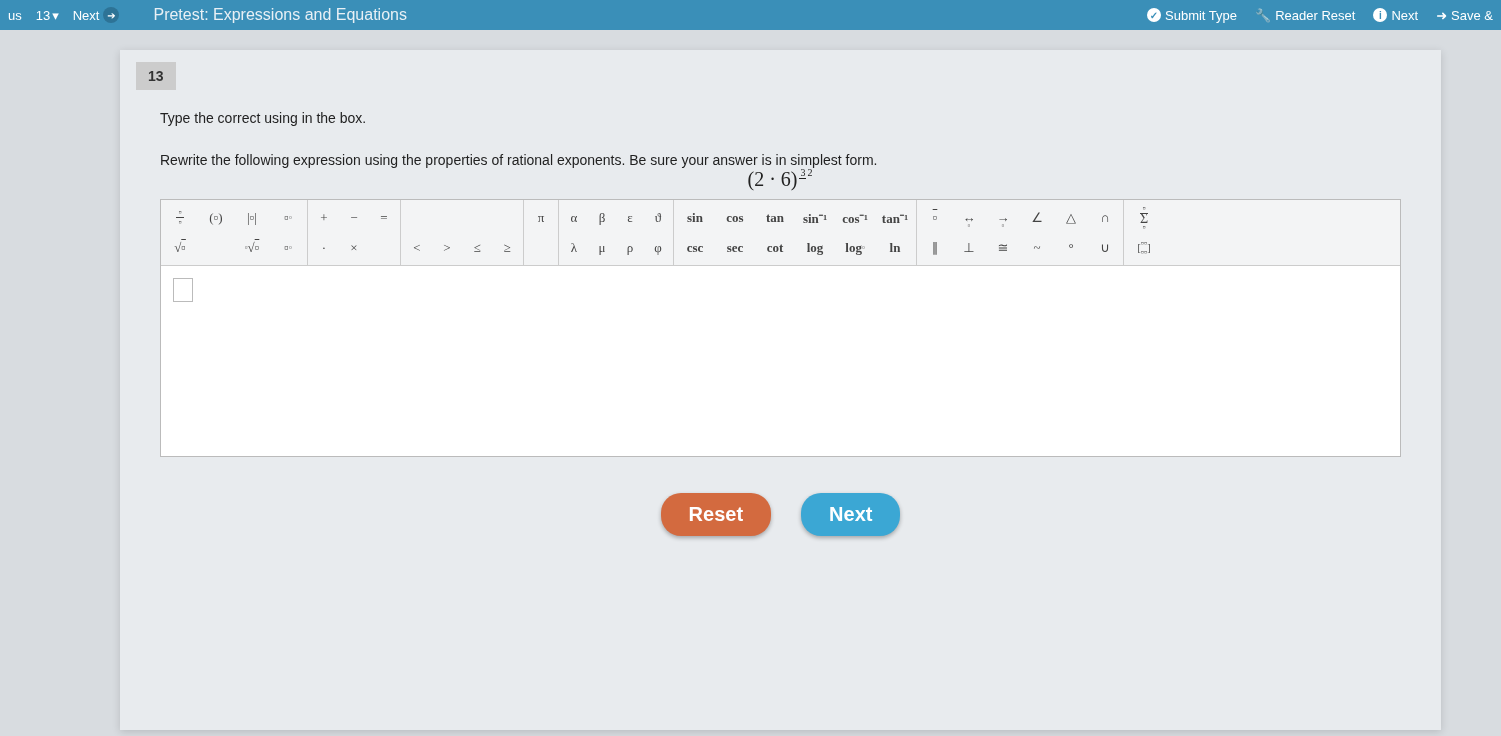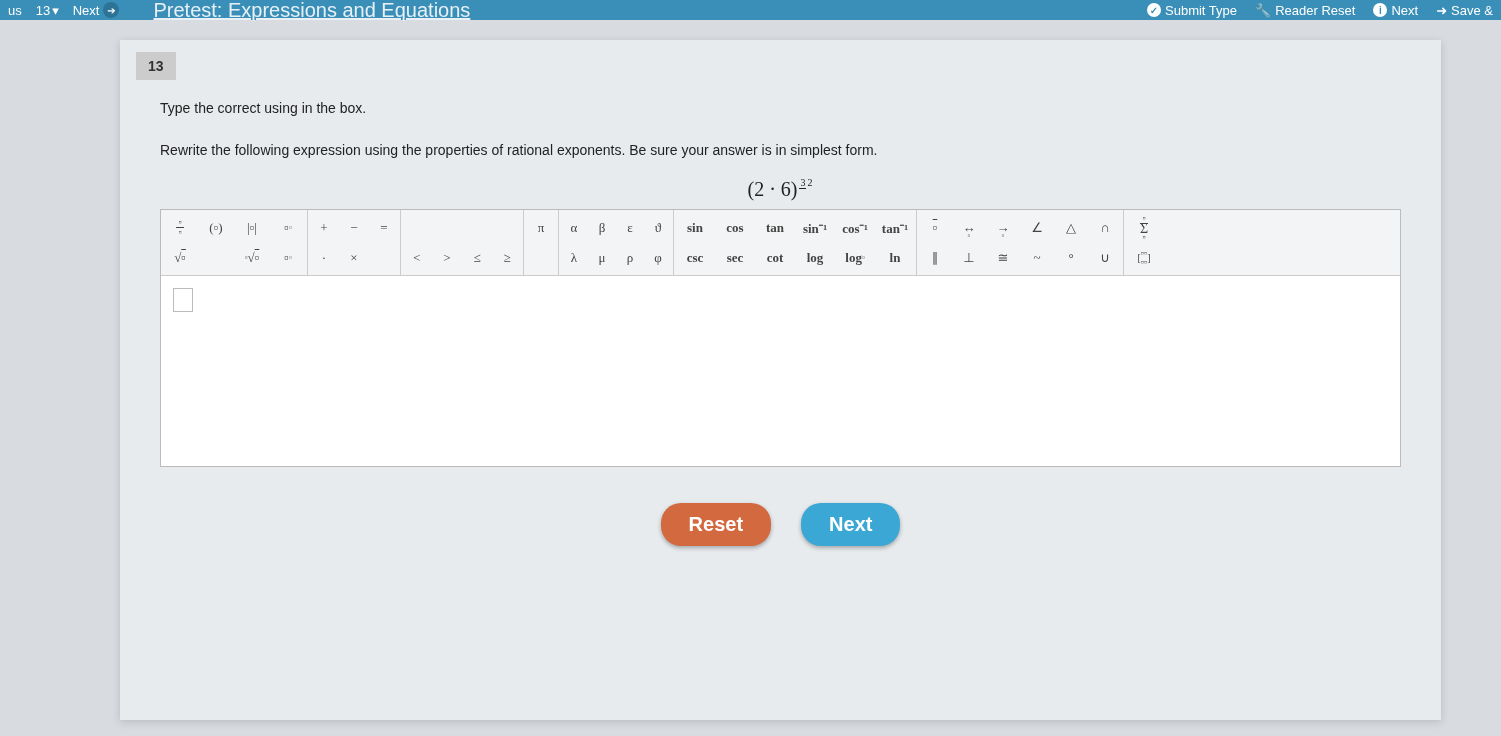--- a/index.html
+++ b/index.html
@@ -6,28 +6,28 @@
 body {
   font-family: Arial, Helvetica, sans-serif;
   background: #d8dce0;
   width: 1501px;
   height: 736px;
   overflow: hidden;
 }
 .topbar {
   background: #3a8fb8;
   color: #fff;
-  height: 20px;
+  height: 30px;
   display: flex;
   align-items: center;
   padding: 0 8px;
   font-size: 13px;
 }
 .topbar .left { display: flex; align-items: center; gap: 14px; }
-.topbar .title { margin-left: 20px; font-size: 20px; color: #e8f0f5; text-decoration: underline; }
+.topbar .title { margin-left: 20px; font-size: 16px; color: #e8f0f5; }
 .topbar .spacer { flex: 1; }
 .topbar .right { display: flex; align-items: center; gap: 18px; }
 .topbar .btn { display: flex; align-items: center; gap: 4px; cursor: pointer; }
 .qnum-select { display: flex; align-items: center; gap: 2px; color: #fff; }
 .icon-circle { width: 14px; height: 14px; border-radius: 50%; background: #fff; color: #3a8fb8; display: inline-flex; align-items: center; justify-content: center; font-size: 10px; font-weight: bold; }
 .icon-arrow-circle { width: 16px; height: 16px; border-radius: 50%; background: #2d7396; display: inline-flex; align-items: center; justify-content: center; font-size: 10px; color: #fff; }
 
 .page {
   background: #e8ebee;
   margin: 20px 60px 20px 120px;
@@ -43,21 +43,21 @@
   font-weight: bold;
   color: #333;
   margin: 12px 0 0 16px;
 }
 .content {
   padding: 20px 40px;
   font-size: 14px;
   color: #222;
 }
 .instr1 { margin-bottom: 26px; }
-.instr2 { margin-bottom: 20px; }
+.instr2 { }
 .expression {
   text-align: center;
   font-family: "Times New Roman", serif;
   font-size: 20px;
   margin-bottom: 8px;
 }
 .supfrac { display: inline-block; vertical-align: top; font-size: 10px; line-height: 9px; text-align: center; margin-left: 2px; }
 .supfrac .num { border-bottom: 1px solid #222; padding: 0 1px; }
 .supfrac .den { padding: 0 1px; }
 

